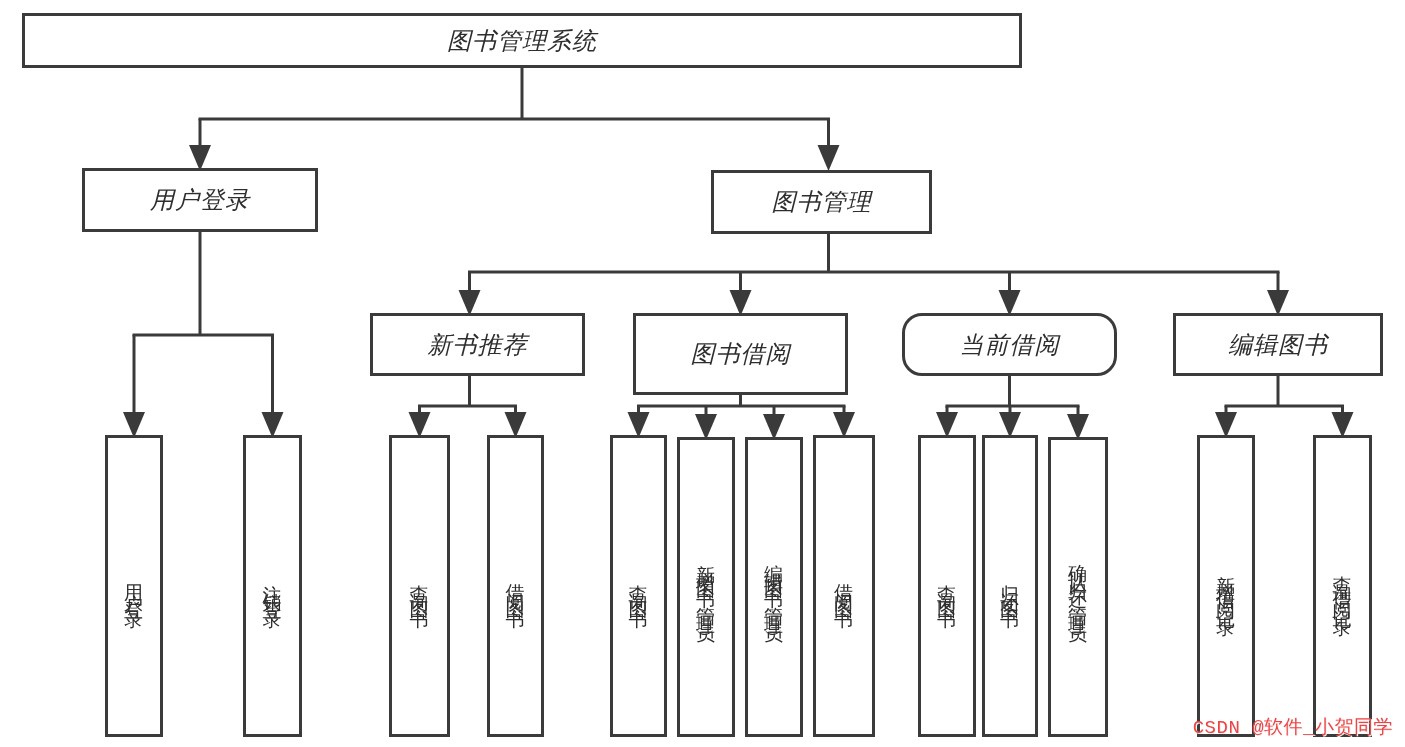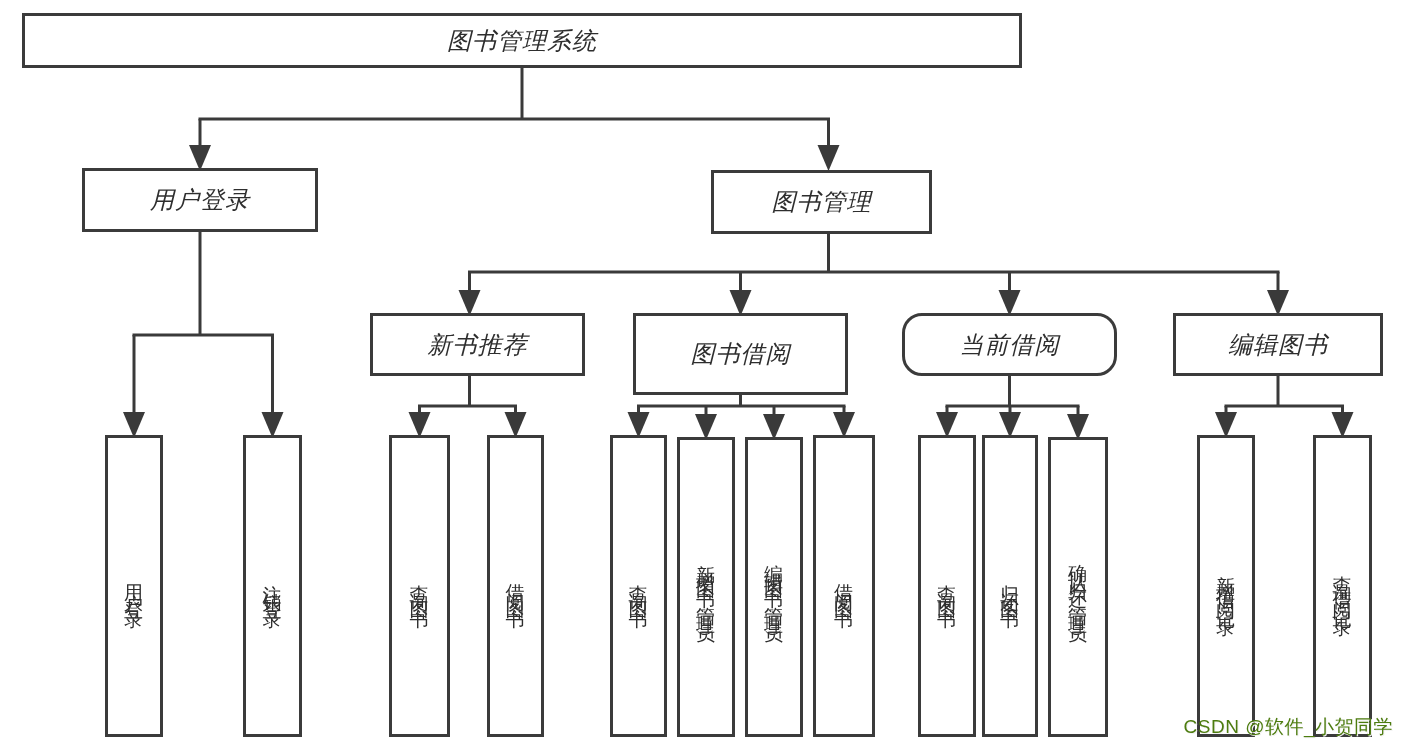--- a/index.html
+++ b/index.html
@@ -107,21 +107,21 @@
       <polygon points="999,412 1021,412 1010,438" fill="#3a3a3a"></polygon>
       <line x1="1078" y1="406" x2="1078" y2="419" stroke="#3a3a3a" stroke-width="3"></line>
       <polygon points="1067,414 1089,414 1078,440" fill="#3a3a3a"></polygon>
       <line x1="1278" y1="374" x2="1278" y2="406" stroke="#3a3a3a" stroke-width="3"></line>
       <line x1="1224.5" y1="406" x2="1344" y2="406" stroke="#3a3a3a" stroke-width="3"></line>
       <line x1="1226" y1="406" x2="1226" y2="417" stroke="#3a3a3a" stroke-width="3"></line>
       <polygon points="1215,412 1237,412 1226,438" fill="#3a3a3a"></polygon>
       <line x1="1342.5" y1="406" x2="1342.5" y2="417" stroke="#3a3a3a" stroke-width="3"></line>
       <polygon points="1331.5,412 1353.5,412 1342.5,438" fill="#3a3a3a"></polygon>
     </svg>
-  <div id="watermark" style="color: #4d7c0f;">CSDN @软件_小贺同学</div>
+  <div id="watermark" style="color: #ef4444; font-family: Liberation Mono, monospace;">CSDN @软件_小贺同学</div>
 <div class="node h" style="left: 22px; top: 13px; width: 1000px; height: 55px;">
       <span class="label">图书管理系统</span>
     </div>
     <div class="node h" style="left: 82px; top: 168px; width: 236px; height: 64px;">
       <span class="label">用户登录</span>
     </div>
     <div class="node h" style="left: 711px; top: 170px; width: 221px; height: 64px;">
       <span class="label">图书管理</span>
     </div>
     <div class="node h" style="left: 362px; top: 313px; width: 215px; height: 63px; margin-left: 8px;">

